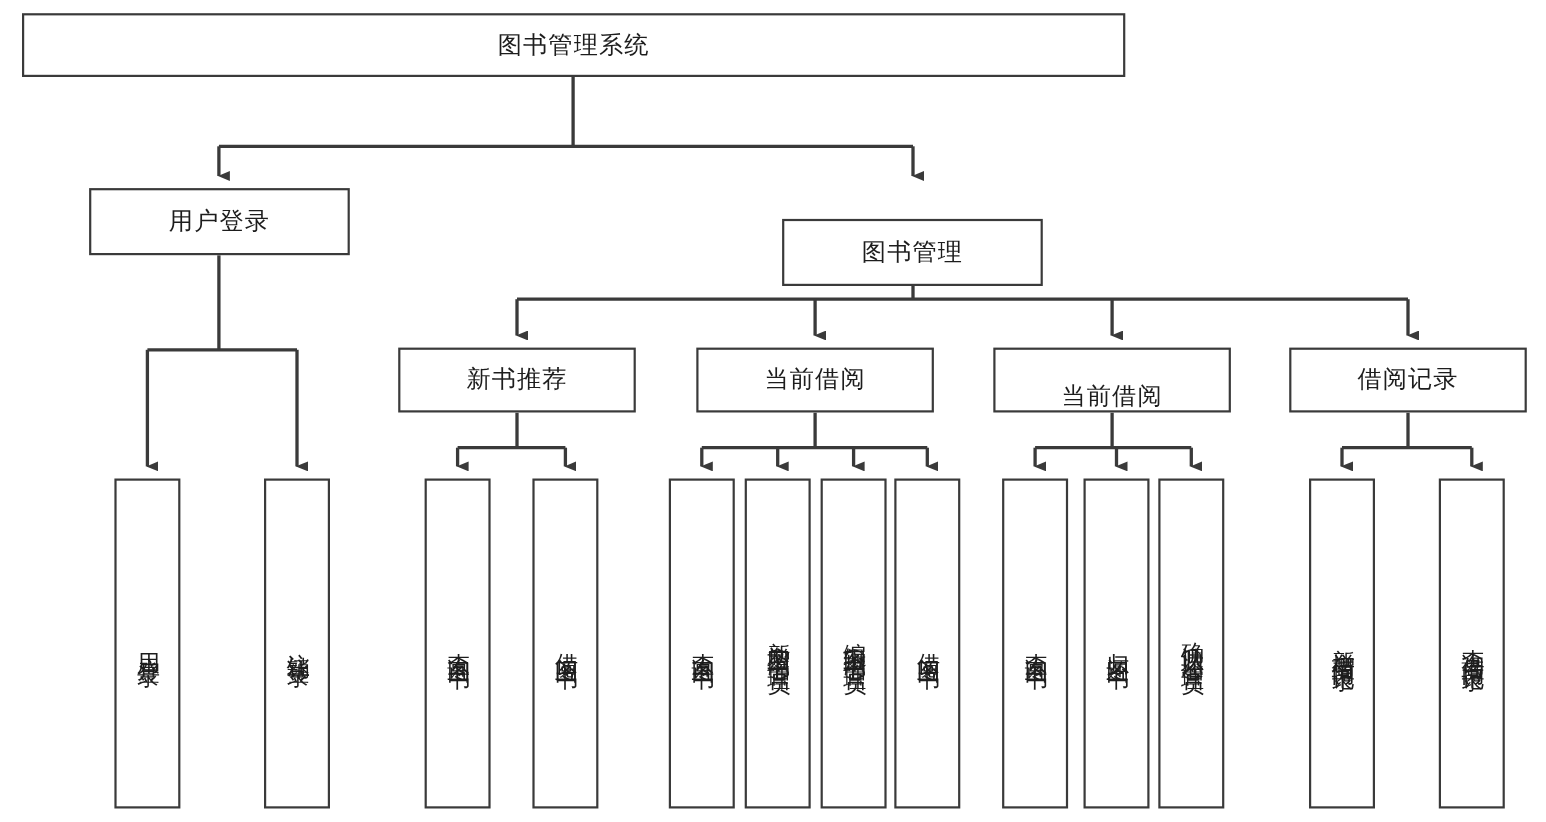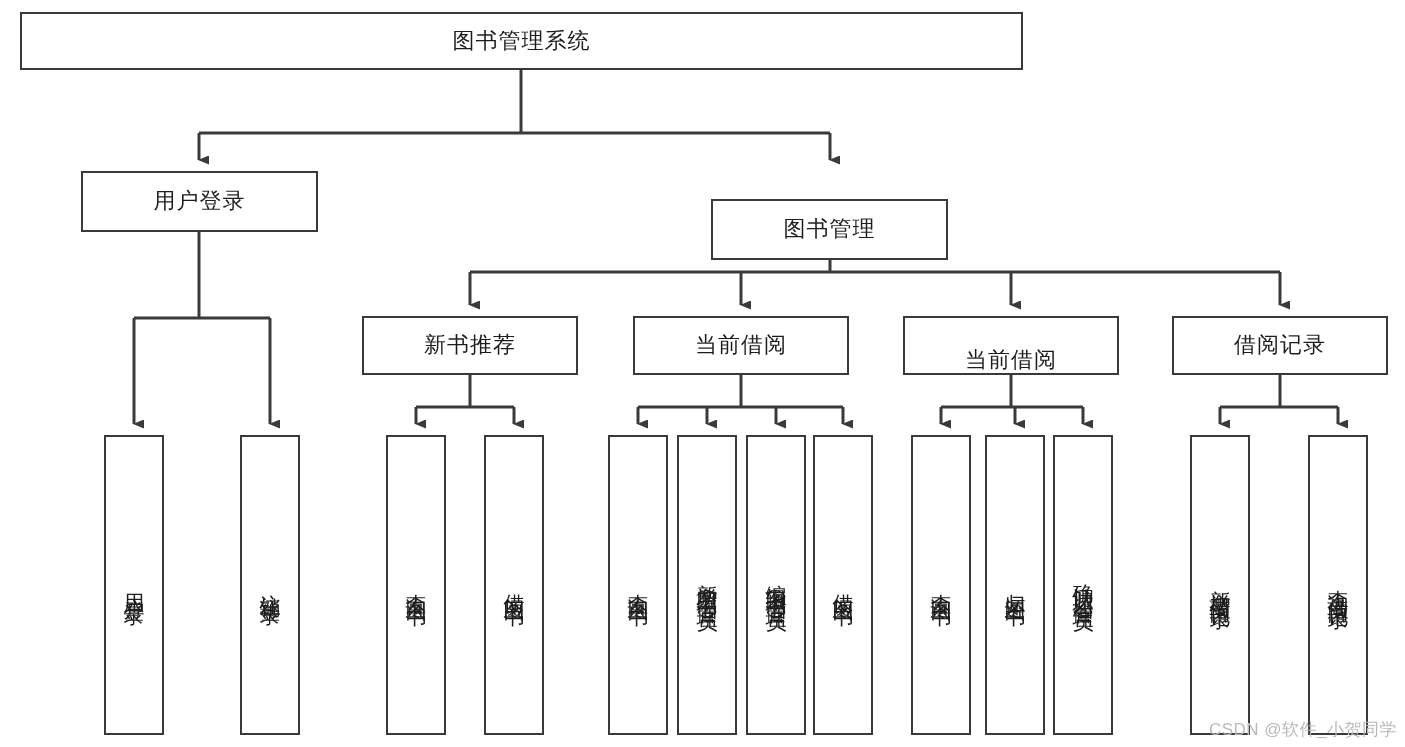--- a/index.html
+++ b/index.html
@@ -183,15 +183,14 @@
     <span class="vlabel">确认归还（管理员）</span>
   </div>
 
   <div class="node vert" style="left:1190px; top:435px; width:60px; height:300px;">
     <span class="vlabel">新增借阅记录</span>
   </div>
   <div class="node vert" style="left:1308px; top:435px; width:60px; height:300px;">
     <span class="vlabel">查询借阅记录</span>
   </div>
 
-  <div class="watermark">CSDN @软件_小贺同学</div>
 
 </div>
 
 </body></html>

